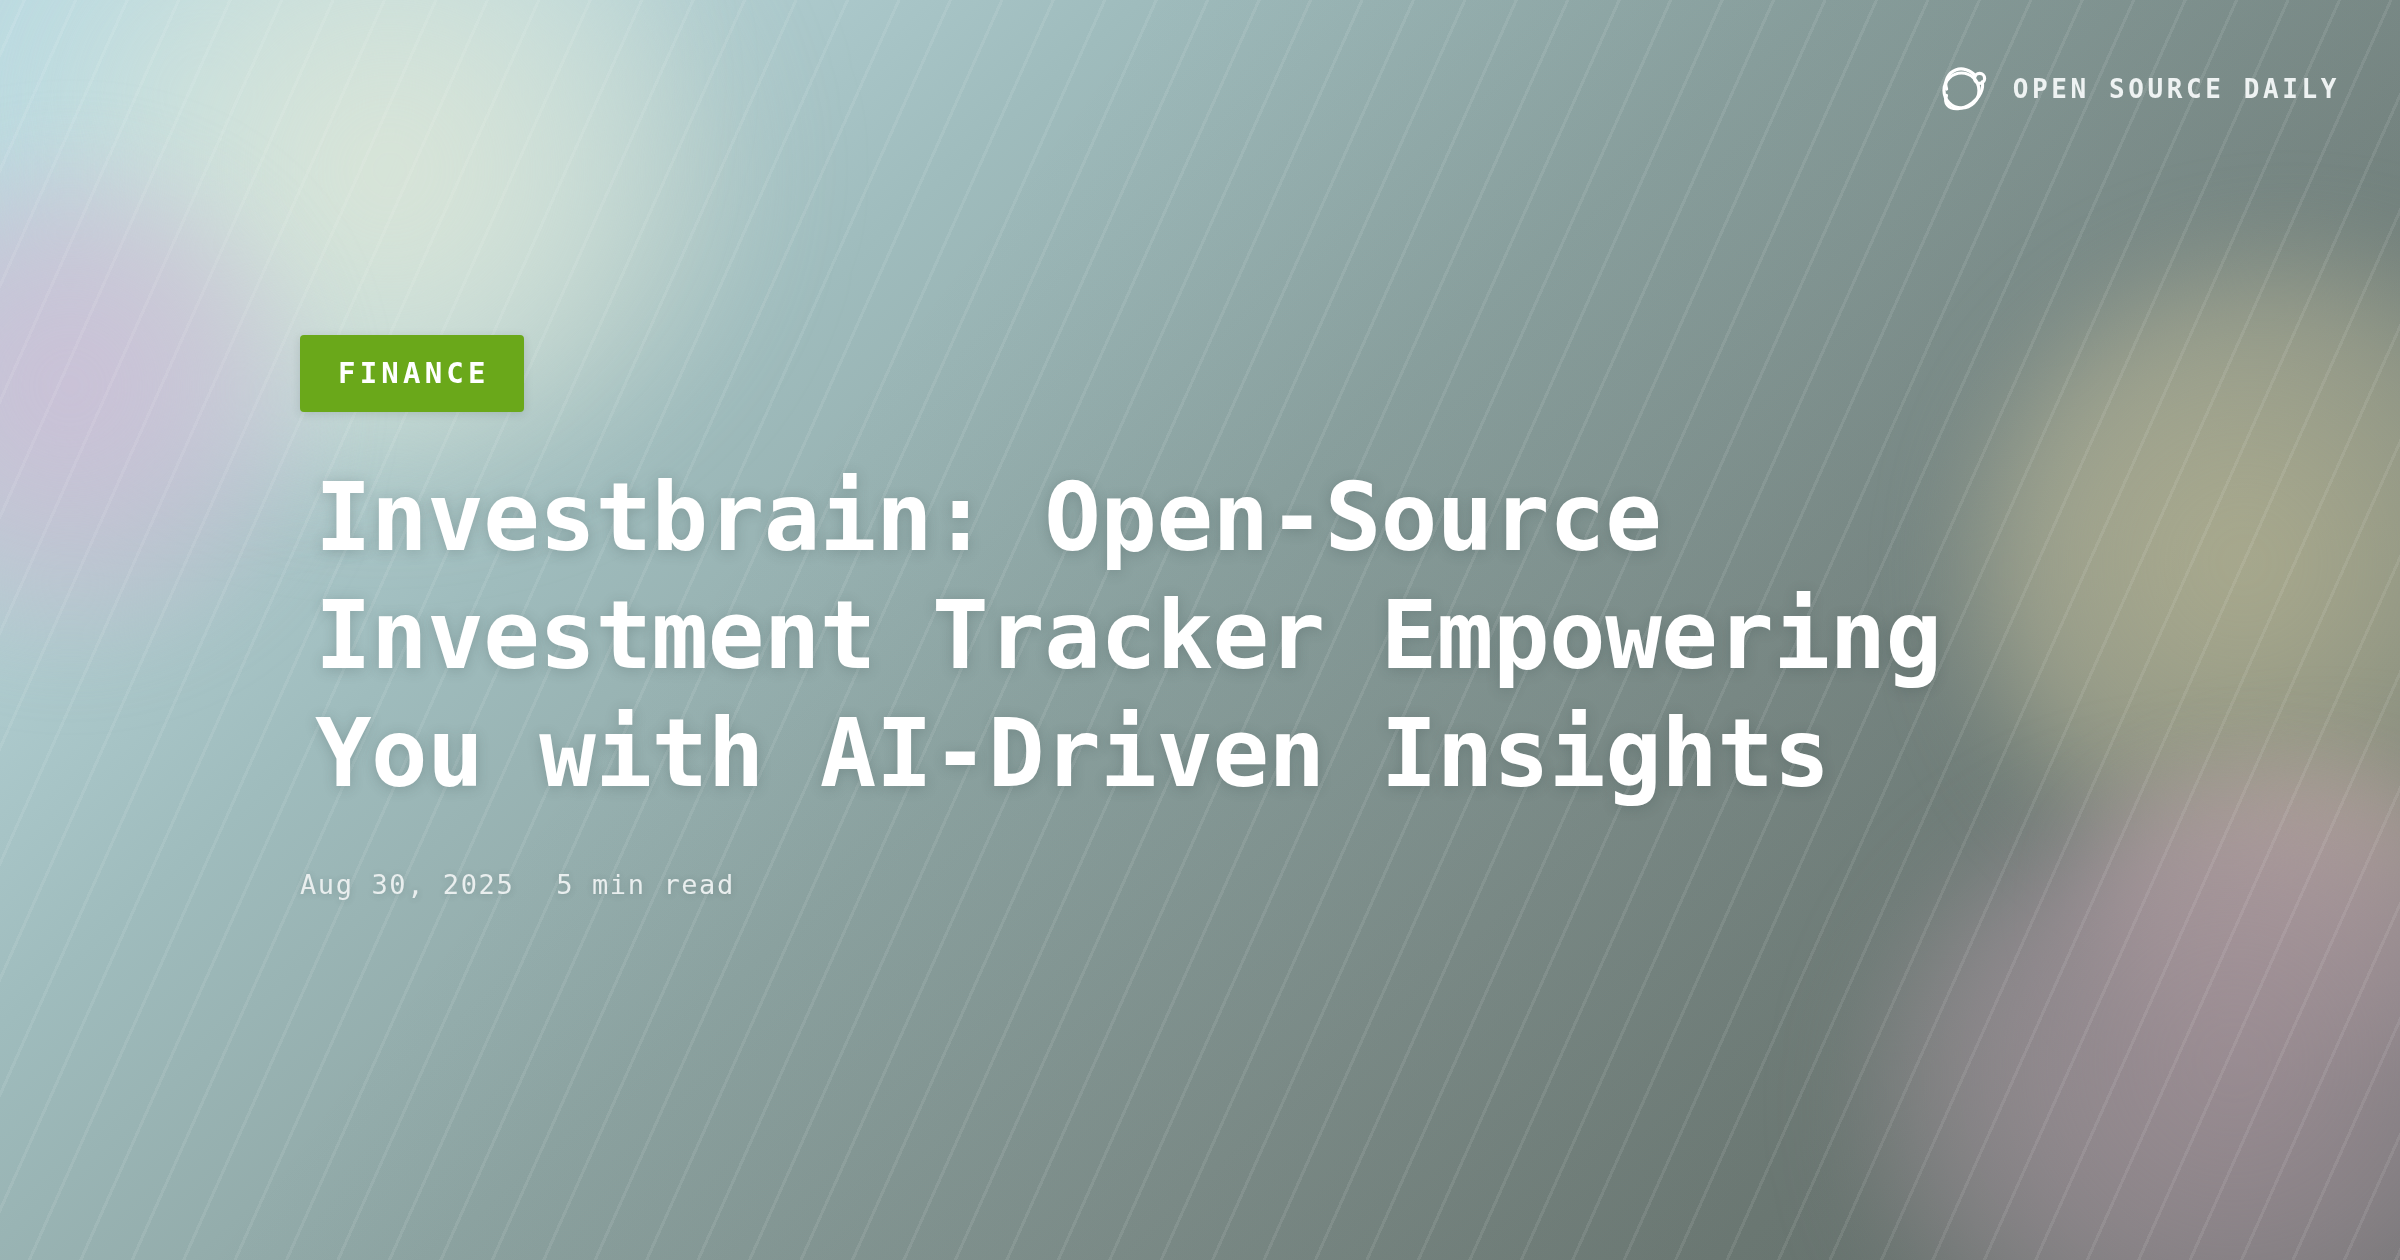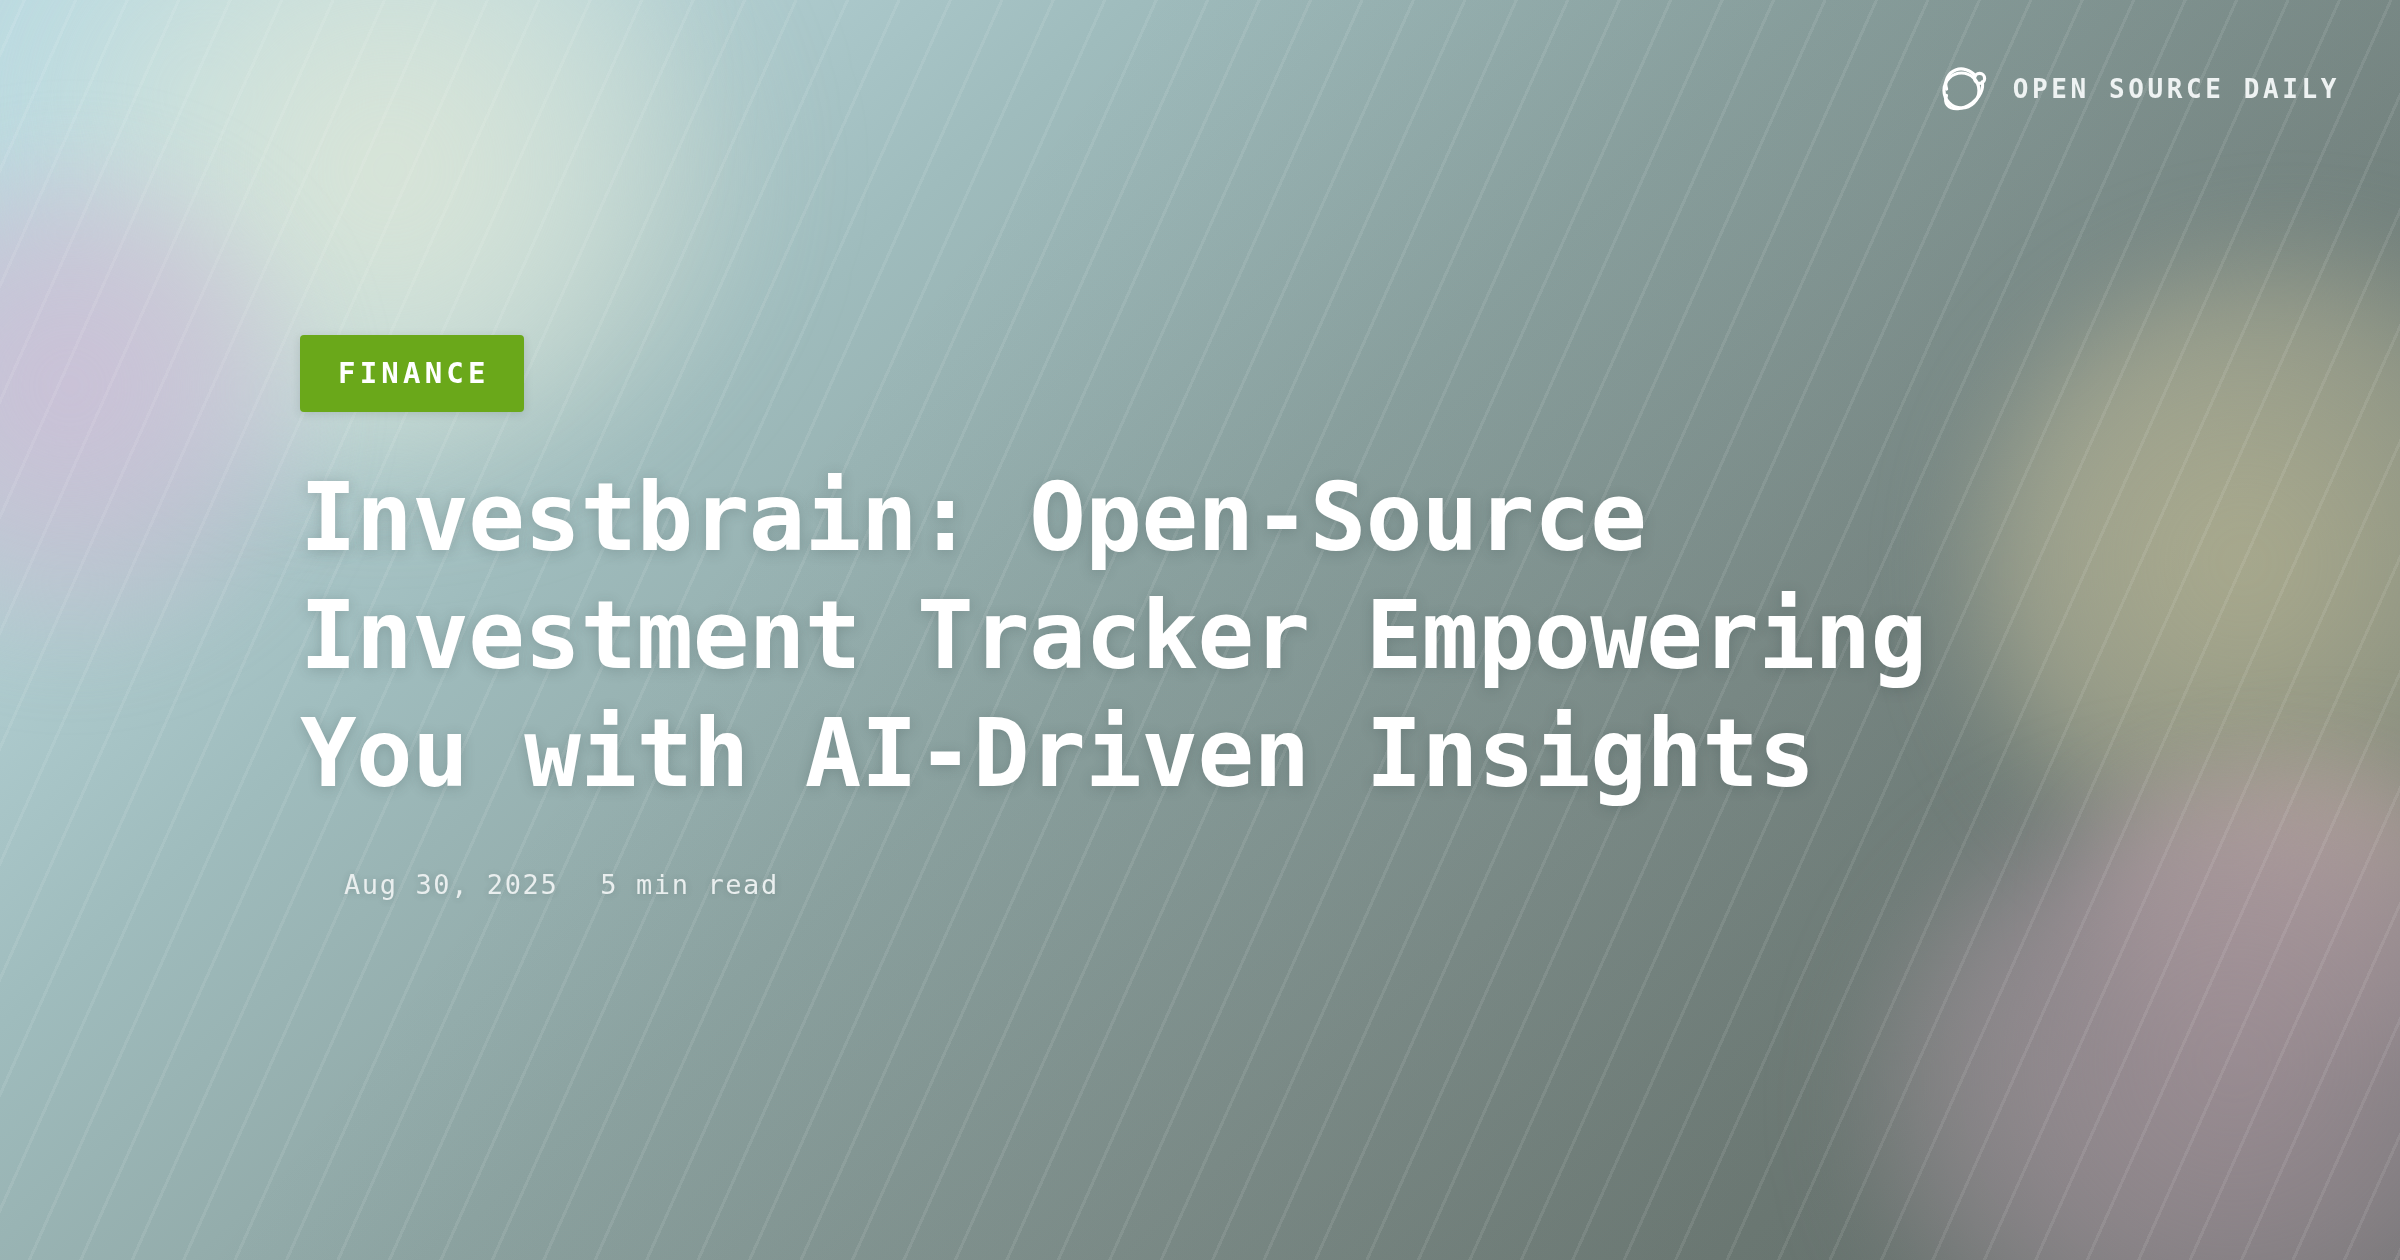--- a/index.html
+++ b/index.html
@@ -183,21 +183,21 @@
     font-size: 29px;
     font-weight: 700;
     letter-spacing: 4.2px;
     line-height: 1;
     padding: 24px 34px 24px 38px;
     border-radius: 4px;
     box-shadow: 0 2px 10px rgba(30,45,45,0.14);
   }
 
   .headline {
-    margin: 47px 0 0 0;
+    margin: 47px 0 0 15px;
     font-family: "DejaVu Sans Mono", monospace;
     font-size: 94px;
     font-weight: 700;
     line-height: 1.255;
     letter-spacing: -0.5px;
     color: #ffffff;
     text-shadow: 0 2px 14px rgba(40,58,58,0.22);
     white-space: pre-line;
   }
 
@@ -205,21 +205,20 @@
     margin-top: 56px;
     display: flex;
     align-items: baseline;
     gap: 42px;
     font-family: "DejaVu Sans Mono", monospace;
     font-size: 27px;
     font-weight: 400;
     letter-spacing: 1.6px;
     color: #e9eeee;
     text-shadow: 0 1px 7px rgba(40,58,58,0.20);
-    margin-left: 44px;
   }
 </style>
 </head>
 <body>
 
 <div id="hero">
 
   <div class="bg-base"></div>
   <div class="blob blob-cyan"></div>
   <div class="blob blob-cream"></div>

